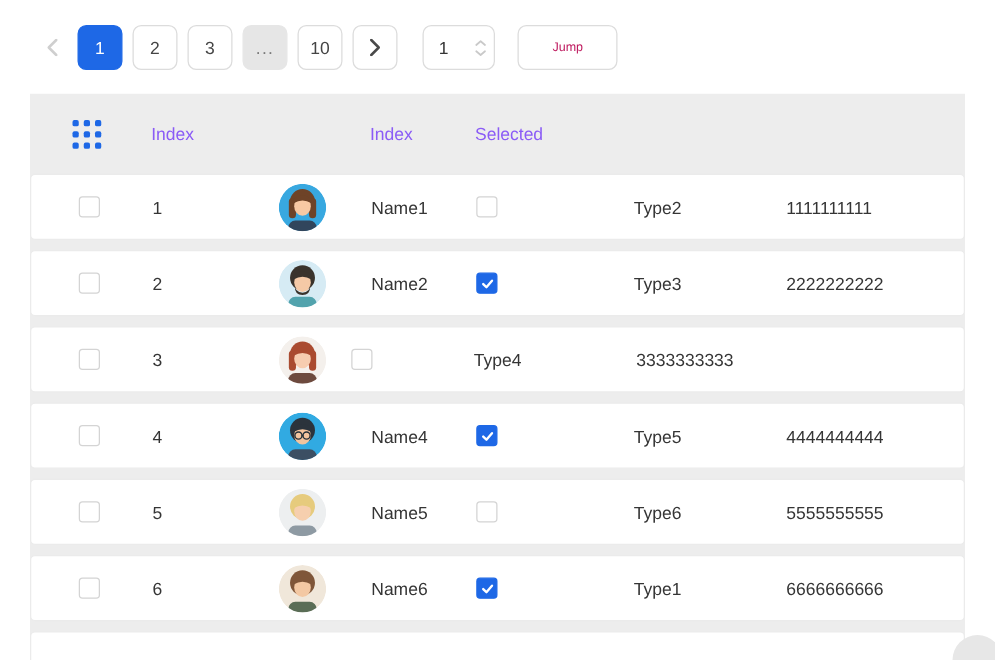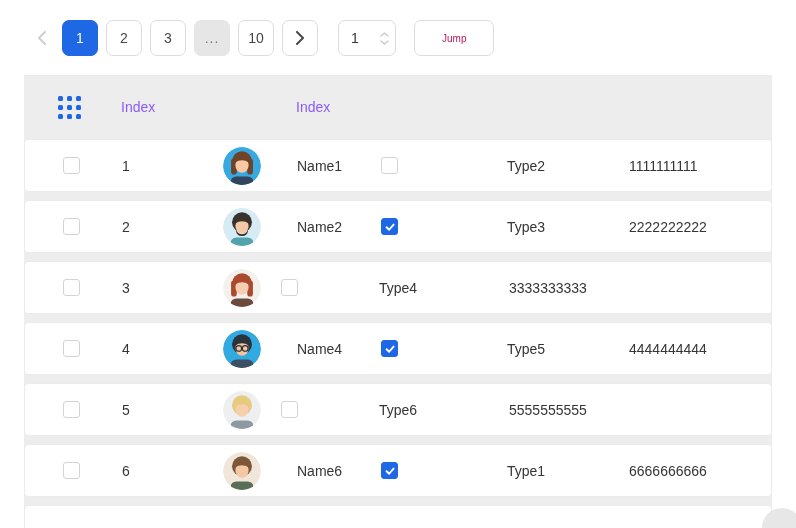--- a/index.html
+++ b/index.html
@@ -195,20 +195,21 @@
           <i></i>
           <i></i>
           <i></i>
           <i></i>
           <i></i>
       </span>
     </div>
     <div class="cell c-index">Index</div>
     <div class="cell c-avatar"></div>
     <div class="cell c-name">Index</div>
+    <div class="cell c-selected">Selected</div>
   </div>
   <div id="tbody">
       <div class="row">
         <div class="cell c-handle">
           <span class="cb"></span>
         </div>
         <div class="cell c-index">1</div>
         <div class="cell c-avatar">
           <span class="avatar">
             <svg viewBox="0 0 40 40" width="38" height="38">
@@ -355,20 +356,21 @@
               <g clip-path="url(#av4)">
                 <circle cx="20" cy="20" r="20" fill="#edeff0"></circle>
                 <circle cx="20" cy="15" r="10.5" fill="#e6cb7d"></circle>
                 <ellipse cx="20" cy="19" rx="7" ry="8" fill="#f6cfae"></ellipse>
                 <path d="M12.5 13 Q20 6.5 27.5 13 L27.5 16.5 Q20 11.5 12.5 16.5 Z" fill="#e6cb7d"></path>
                 <rect x="8" y="31" width="24" height="13" rx="6" fill="#8e9aa3"></rect>
               </g>
             </svg>
           </span>
         </div>
+        <div class="cell c-name">Name5</div>
         <div class="cell c-selected">
           <span class="cb"></span>
         </div>
         <div class="cell c-type">Type6</div>
         <div class="cell c-remark">5555555555</div>
       </div>
       <div class="row">
         <div class="cell c-handle">
           <span class="cb"></span>
         </div>

